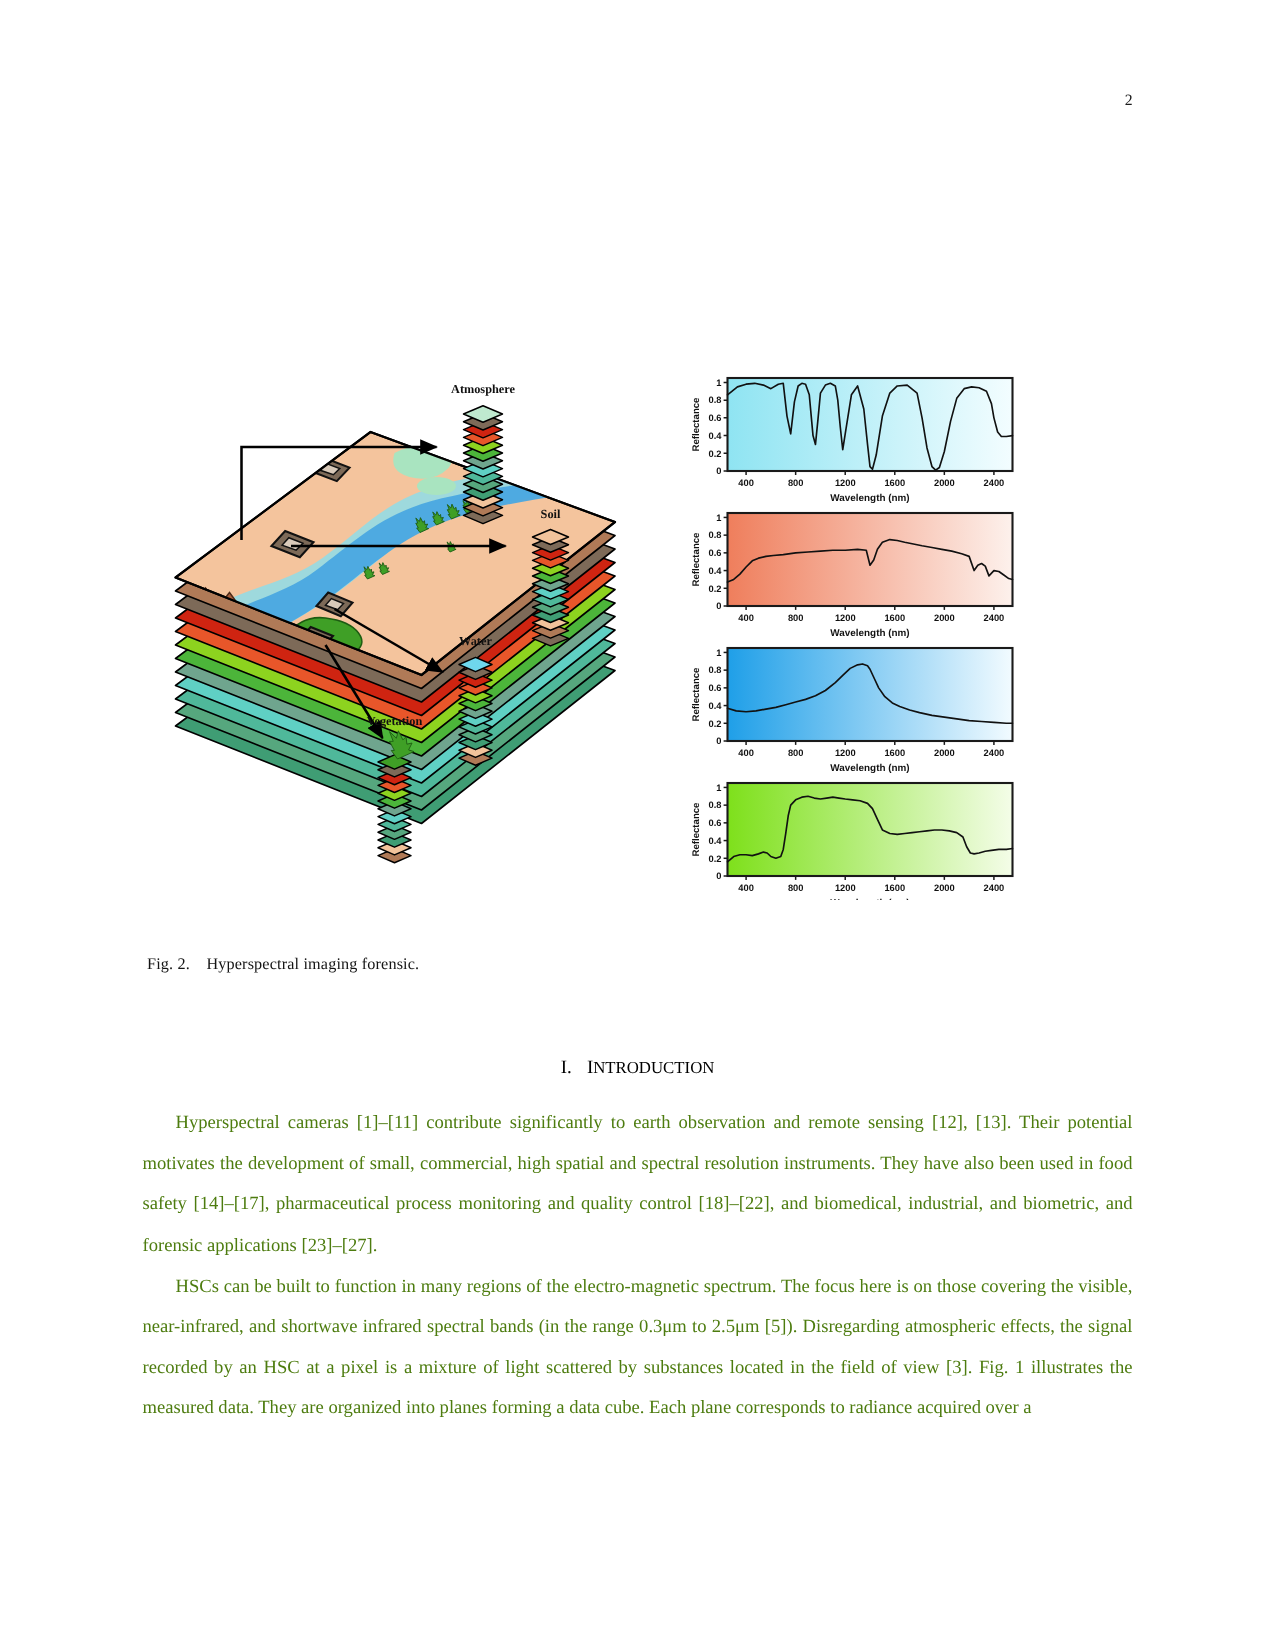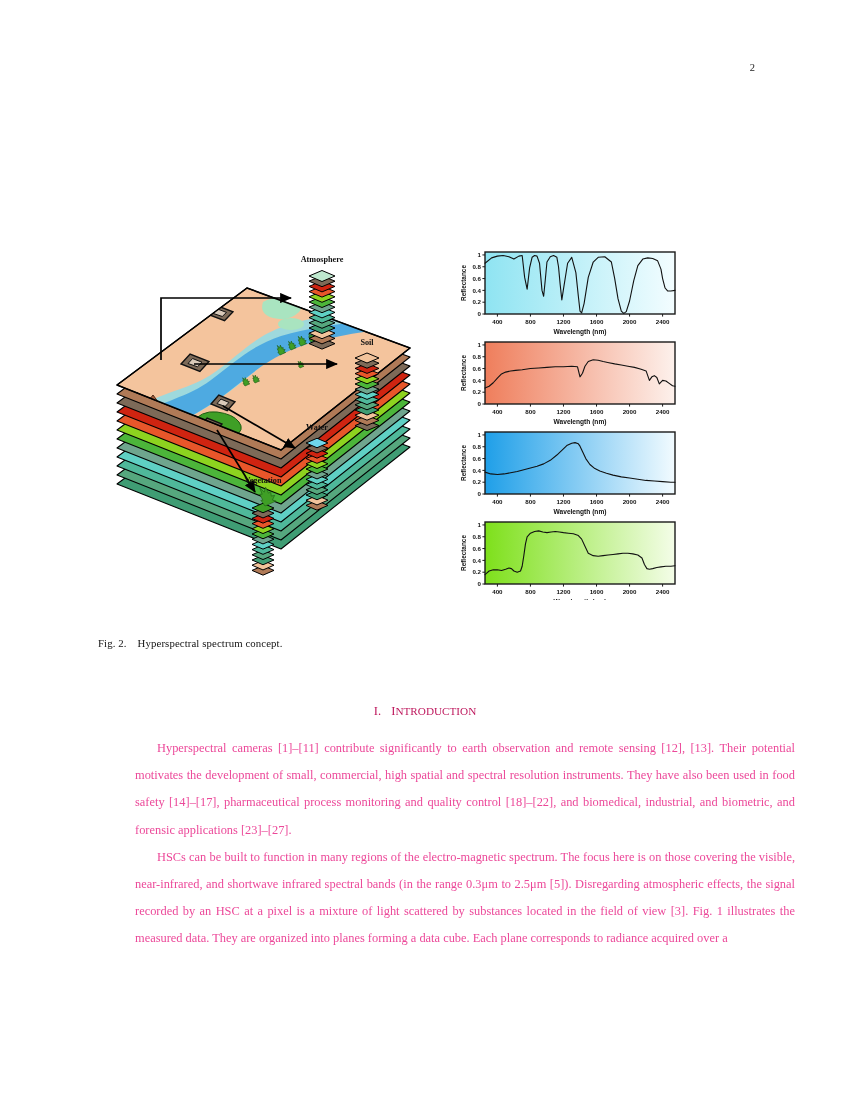--- a/index.html
+++ b/index.html
@@ -57,40 +57,39 @@
 
   
   .section-head {
     position: absolute;
     left: 0;
     top: 704px;
     width: 850px;
     text-align: center;
     font-size: 12.6px;
     font-family: "Liberation Serif", serif;
-    color: #be185d;
+    color: #000000;
   }
   .section-head .numeral { font-variant: normal; }
   .section-head .smallcaps {
     font-size: 11.2px;
   }
   .section-head .cap1 { font-size: 12.6px; }
 
   
   .body-text {
     position: absolute;
     left: 95px;
     top: 735px;
     width: 660px;
     font-size: 12.4px;
     line-height: 27.2px;
     text-align: justify;
-    color: #ec4899;
+    color: #4d7c0f;
     font-family: "Liberation Serif", serif;
-    margin-left: 40px;
   }
   .body-text p { margin: 0; }
   .body-text p.indent { text-indent: 22px; }
   .mathit { font-family: "Liberation Serif", serif; }
 
   
   .plt-tick { font-family: "Liberation Sans", sans-serif; font-size: 6.2px; font-weight: bold; fill: #111; }
   .plt-xlabel { font-family: "Liberation Sans", sans-serif; font-size: 6.6px; font-weight: bold; fill: #111; }
   .plt-ylabel { font-family: "Liberation Sans", sans-serif; font-size: 6.4px; font-weight: bold; fill: #111; }
   .stack-label { font-family: "Liberation Serif", serif; font-size: 8.2px; font-weight: bold; fill: #111; }
@@ -396,21 +395,21 @@
             <text x="215.60869565217394" y="76" text-anchor="middle" class="plt-tick">2400</text>
             <polyline points="38.00,56.55 42.13,53.01 46.26,51.83 50.39,51.83 54.52,52.42 58.65,51.24 61.96,50.06 64.43,50.65 66.91,53.01 70.22,54.19 73.52,53.01 75.17,48.29 76.83,37.66 78.48,25.85 80.13,18.76 83.43,15.22 87.57,13.45 91.70,12.86 95.83,14.04 99.96,14.63 104.09,14.04 108.22,13.45 112.35,14.04 116.48,14.63 121.43,15.22 126.39,15.81 131.35,17.58 134.65,21.12 137.96,28.21 141.26,35.30 146.22,37.66 151.17,38.25 156.13,37.66 161.09,37.07 166.04,36.48 171.00,35.89 175.96,35.30 180.91,35.30 185.87,35.89 190.83,37.07 194.96,40.02 197.43,46.51 199.91,50.65 202.39,51.24 205.70,50.65 209.83,49.47 213.96,48.88 218.91,48.29 223.87,48.29 228.00,47.70" fill="none" stroke="#111" stroke-width="1.1" stroke-linejoin="round" stroke-linecap="round"></polyline>
             <text x="133" y="86" text-anchor="middle" class="plt-xlabel">Wavelength (nm)</text>
             <text x="0" y="0" text-anchor="middle" transform="translate(19,35) rotate(-90)" class="plt-ylabel">Reflectance</text>
           </g>
         </g>
     </svg>
   </div>
 
   <div class="fig-caption">
-    <span class="fig-label">Fig. 2.</span><span>Hyperspectral spectrum concept.</span>
+    <span class="fig-label">Fig. 2.</span><span>Hyperspectral imaging forensic.</span>
   </div>
 
   <div class="section-head">
     <span class="numeral">I.</span>
     <span style="display:inline-block;width:7px"></span><span class="cap1">I</span><span class="smallcaps">NTRODUCTION</span>
   </div>
 
   <div class="body-text" id="body-text">
       <p class="indent"><span>Hyperspectral cameras [1]–[11] contribute significantly to earth observation and remote sensing [12], [13]. Their potential motivates the development of small, commercial, high spatial and spectral resolution instruments. They have also been used in food safety [14]–[17], pharmaceutical process monitoring and quality control [18]–[22], and biomedical, industrial, and biometric, and forensic applications [23]–[27].</span></p>
       <p class="indent"><span>HSCs can be built to function in many regions of the electro-magnetic spectrum. The focus here is on those covering the visible, near-infrared, and shortwave infrared spectral bands (in the range </span><span class="mathit">0.3μm</span><span> to </span><span class="mathit">2.5μm</span><span> [5]). Disregarding atmospheric effects, the signal recorded by an HSC at a pixel is a mixture of light scattered by substances located in the field of view [3]. Fig. 1 illustrates the measured data. They are organized into planes forming a data cube. Each plane corresponds to radiance acquired over a</span></p>

